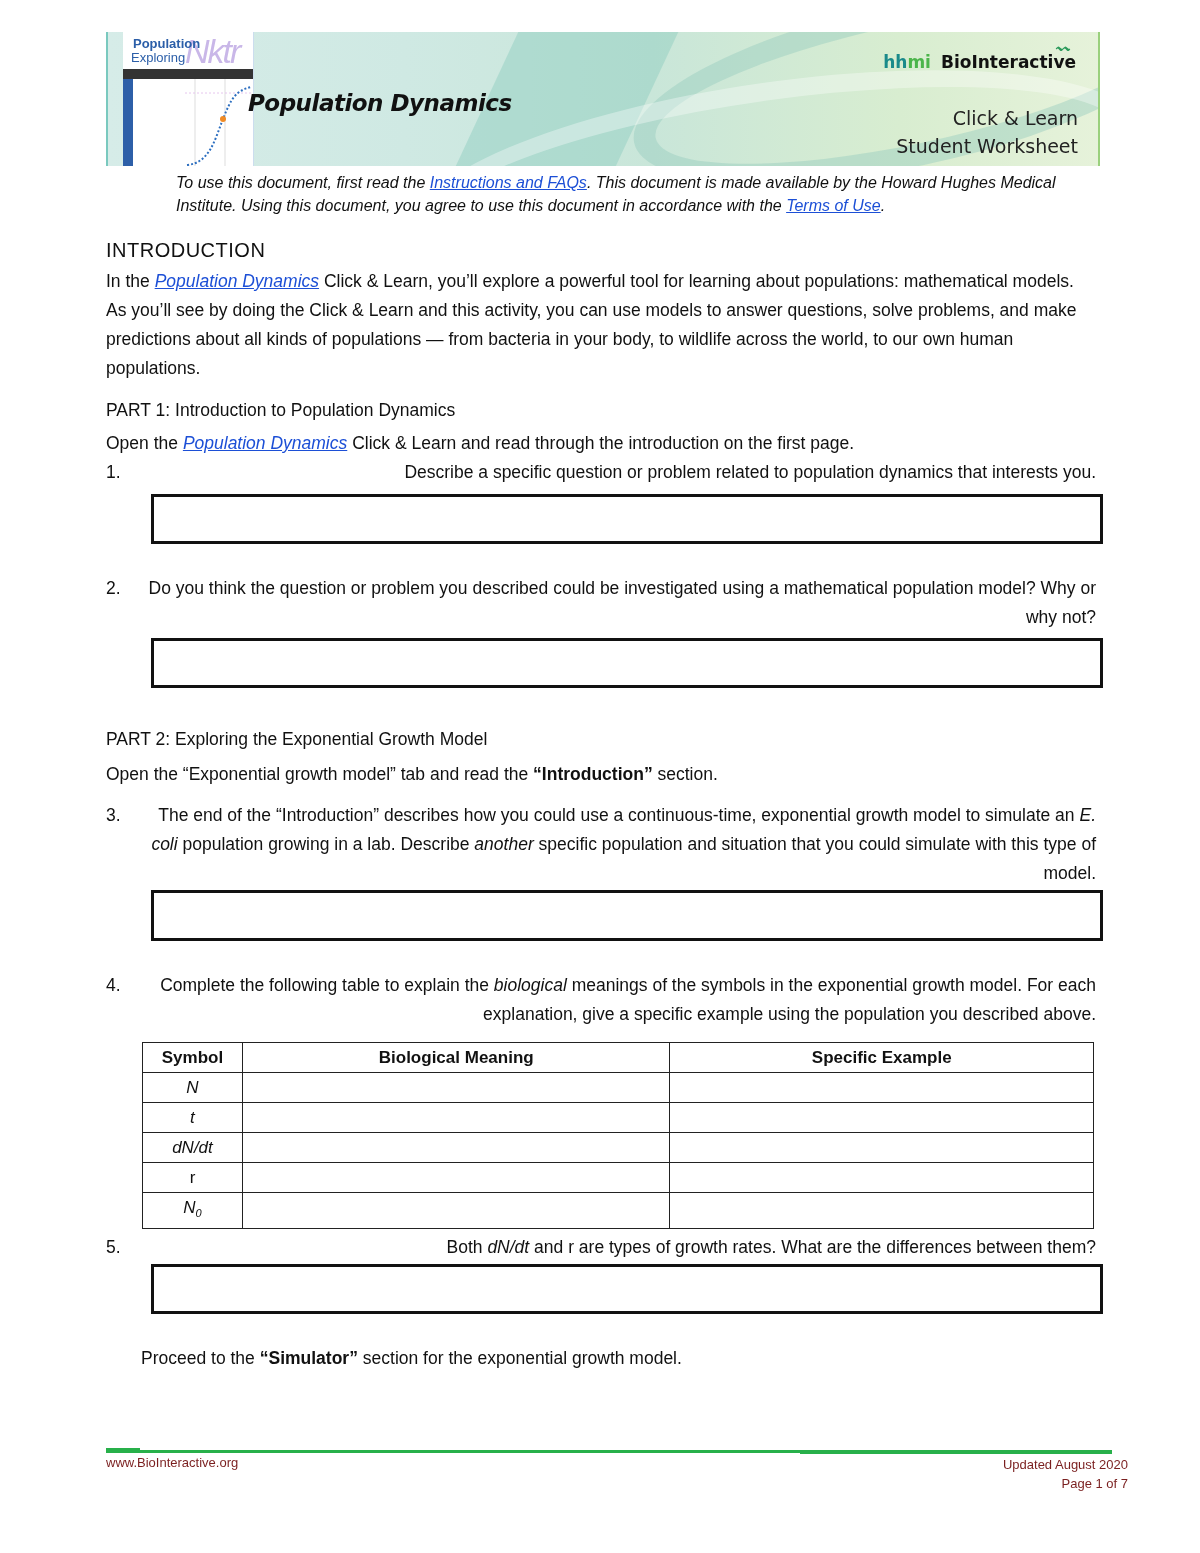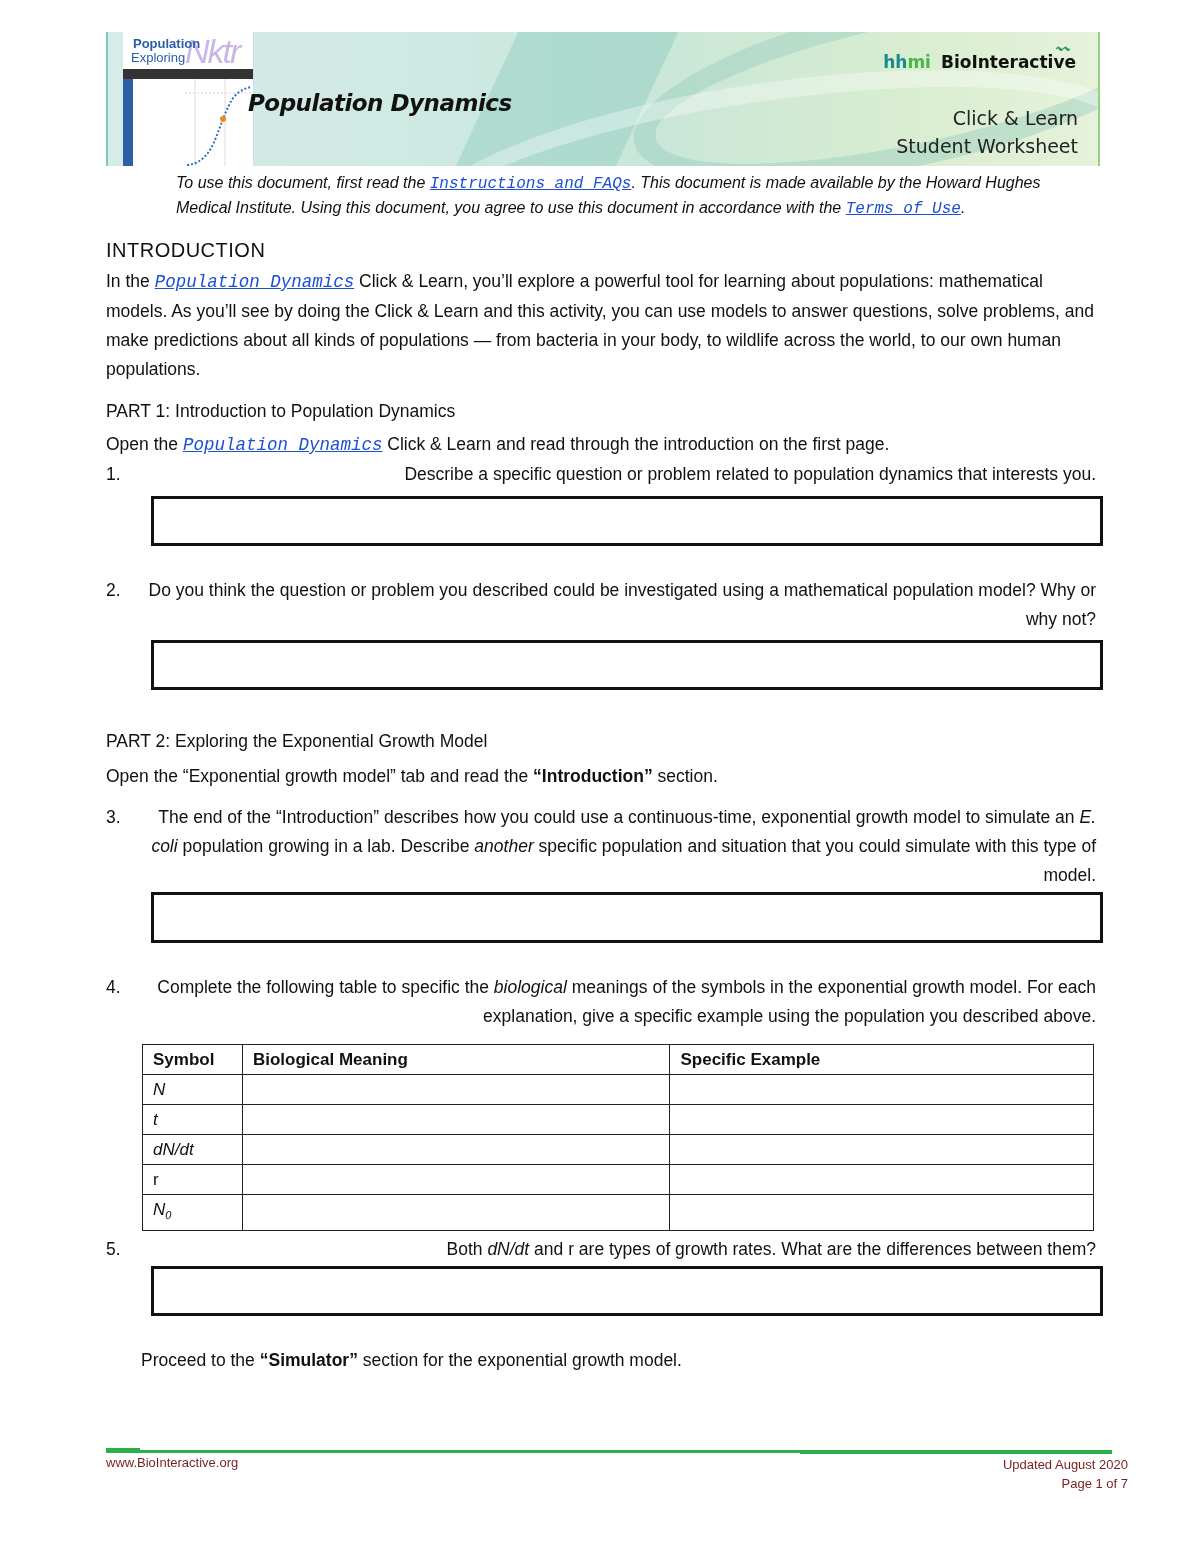--- a/index.html
+++ b/index.html
@@ -29,33 +29,33 @@
   .logo { position:absolute; right:22px; top:20px; font-family:"DejaVu Sans", sans-serif; font-weight:bold; font-size:17px; }
   .logo .hh { color:#1a8a8a; }
   .logo .mi { color:#4bb54a; }
   .logo .bio { color:#111; margin-left:10px; }
   .logo-icon { position:absolute; right:28px; top:5px; font-size:14px; color:#2a9a5a; }
   .banner-sub { position:absolute; right:20px; top:72px; text-align:right; font-size:19px; line-height:28px;
                 font-family:"DejaVu Sans", sans-serif; color:#222; }
 
   
   .notice { position:absolute; left:176px; top:171px; width:920px; font-size:16px; font-style:italic; line-height:23px; color:#111; }
-  a.link { color:#1c4fd6; text-decoration:underline;font-family:Liberation Mono, monospace; }
+  a.link { color:#1c4fd6; text-decoration:underline; }
 
   .content { position:absolute; left:106px; top:236px; width:990px; font-size:17.5px; line-height:29px; color:#111; }
   h2.intro { font-size:20px; font-weight:normal; margin:0 0 2px 0; letter-spacing:0.5px; }
   h3 { font-size:17.5px; font-weight:normal; margin:0; }
   p { margin:0; }
   .q { display:flex; }
   .q .num { width:35px; flex-shrink:0; }
   .q .txt { flex:1;text-align:right; }
   .answer-box { margin-left:45px; width:952px; border:3px solid #111; height:43px; box-sizing:border-box; }
 
   table.sym { position:absolute; left:36px; width:952px; border-collapse:collapse; font-size:17px; }
-  table.sym td, table.sym th { border:1.5px solid #222; padding:0 10px; height:28px; text-align:left; }
+  table.sym td, table.sym th { border:1.5px solid #222; padding:0 10px; height:28px; text-align:center; }
   table.sym th { font-weight:bold; height:29px; }
   table.sym td.symbol { font-style:italic; }
 
   
   .foot-line { position:absolute; left:106px; top:1450px; width:1006px; height:3px; background:#28b04a; }
   .foot-line-a { position:absolute; left:106px; top:1448px; width:34px; height:2px; background:#28b04a; }
   .foot-line-b { position:absolute; left:800px; top:1452px; width:312px; height:2px; background:#28b04a; }
   .foot-left { position:absolute; left:106px; top:1455px; font-size:13px; color:#7a1f1f; }
   .foot-right { position:absolute; right:72px; top:1455px; font-size:13px; color:#7a1f1f; text-align:right; line-height:19px; }
 </style>
@@ -129,21 +129,21 @@
   </p>
 
   <div class="q" style="margin-top:12px;">
     <span class="num">3.</span>
     <span class="txt"><span>The end of the “Introduction” describes how you could use a continuous-time, exponential growth model to simulate an </span><i>E. coli</i><span> population growing in a lab. Describe </span><i>another</i><span> specific population and situation that you could simulate with this type of model.</span></span>
   </div>
   <div class="answer-box" style="margin-top:2px;height:51px;"></div>
 
   <div class="q" style="margin-top:30px;">
     <span class="num">4.</span>
-    <span class="txt"><span>Complete the following table to specific the </span><i>biological</i><span> meanings of the symbols in the exponential growth model. For each explanation, give a specific example using the population you described above.</span></span>
+    <span class="txt"><span>Complete the following table to explain the </span><i>biological</i><span> meanings of the symbols in the exponential growth model. For each explanation, give a specific example using the population you described above.</span></span>
   </div>
 
   <div style="position:relative;height:180px;">
     <table class="sym" style="top:13px;">
       <colgroup>
           <col style="width:100px">
           <col style="width:428px">
           <col style="width:424px">
         </colgroup>
       <tbody>

